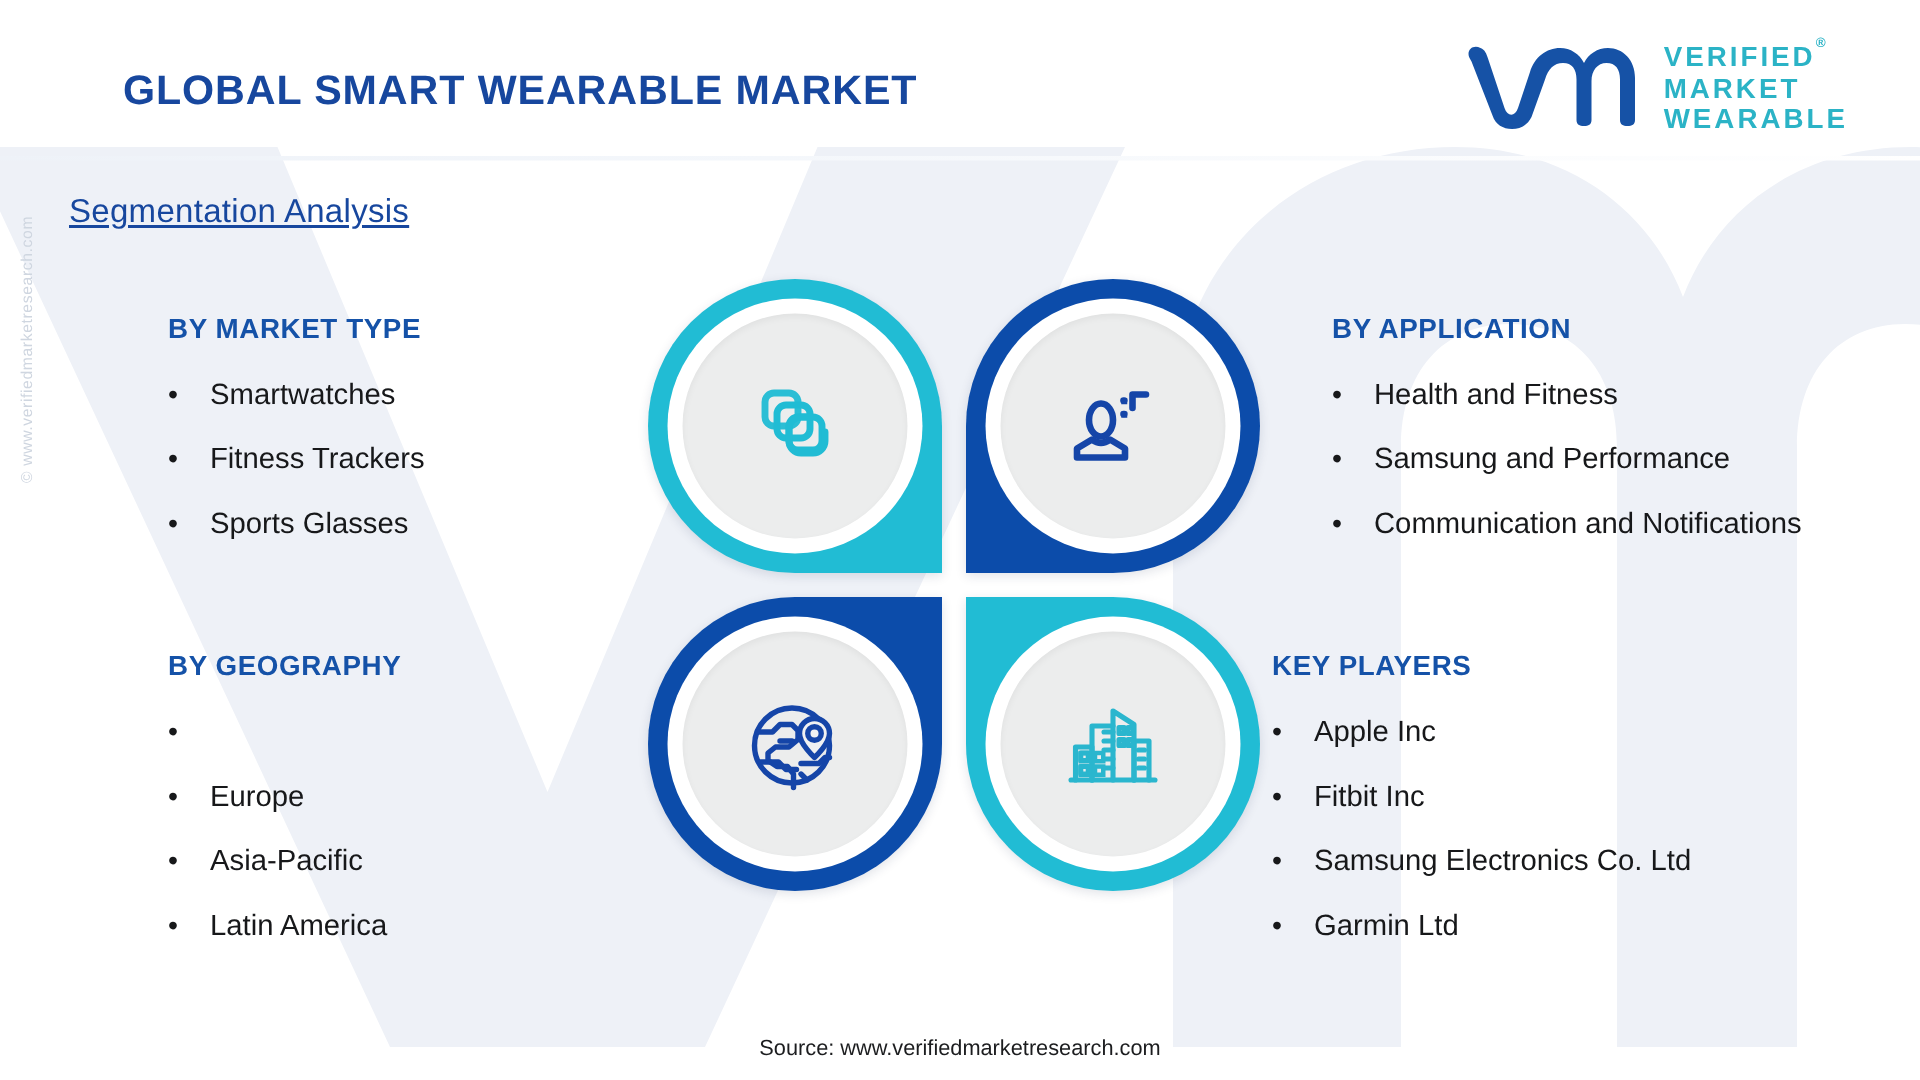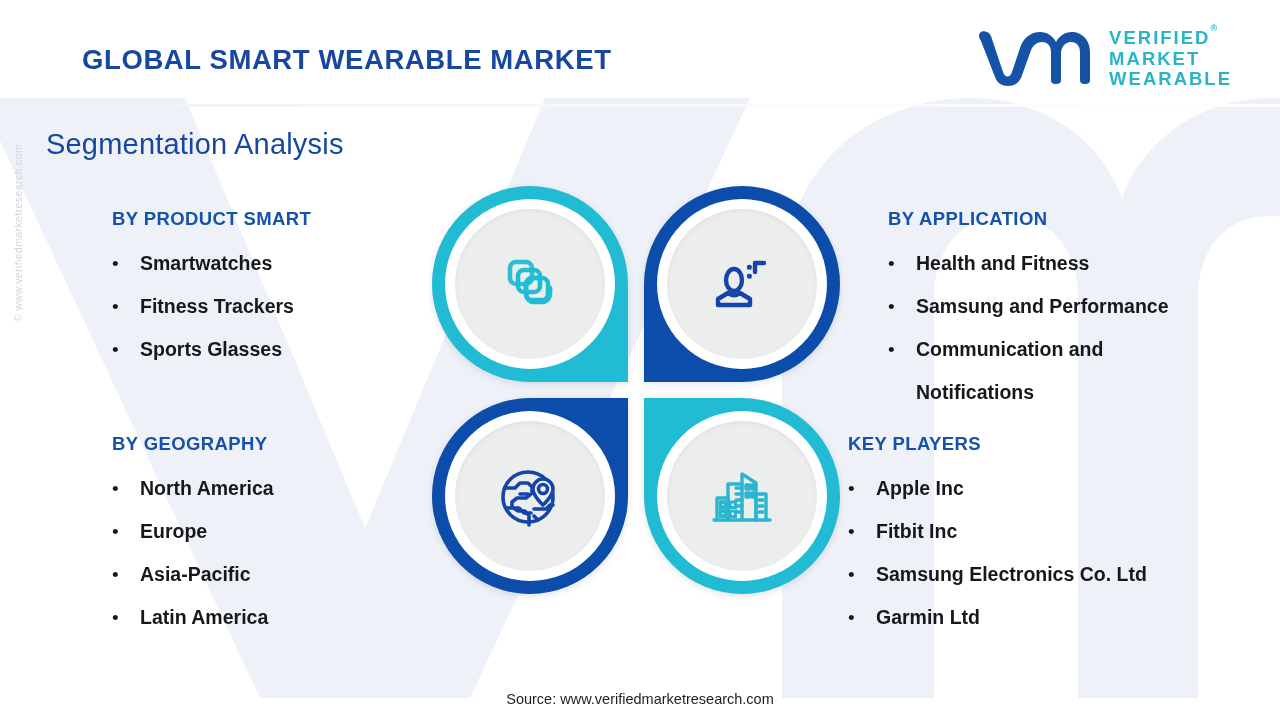--- a/index.html
+++ b/index.html
@@ -93,25 +93,26 @@
     font-size: 9px;
     letter-spacing: 0;
     font-weight: bold;
     color: #2bb3c6;
   }
 
   
   .subtitle {
     position: absolute;
     left: 46px; top: 128px;
-    font-size: 29px;
+    font-size: 22px;
     font-weight: normal;
     color: #17479e;
     letter-spacing: 0.2px;
     z-index: 5;
+    text-decoration: underline;
   }
 
   
   .vwatermark {
     position: absolute;
     left: 12px;
     top: 286px;
     width: 240px;
     transform: rotate(-90deg);
     transform-origin: 18px 18px;
@@ -147,21 +148,20 @@
   .seg-list li .bullet {
     flex: 0 0 auto;
     width: 28px;
     text-align: left;
     font-size: 19px;
     color: #17181a;
     line-height: 43px;
   }
   .seg-list li .txt {
     white-space: normal;
-    font-weight: bold;
   }
   .seg-list li.wrap .txt { max-width: 300px; }
 
   #seg-product   { left: 112px; top: 208px; }
   #seg-geography { left: 112px; top: 433px; }
   #seg-application { left: 888px; top: 208px; }
   #seg-keyplayers  { left: 848px; top: 433px; }
 
   
   .cluster {
@@ -267,21 +267,21 @@
         <div class="logo-line">WEARABLE</div>
       </div>
     </div>
   </div>
 
   <div class="subtitle">Segmentation Analysis</div>
 
   <div class="vwatermark">© www.verifiedmarketresearch.com</div>
 
   <div class="seg" id="seg-product">
-    <div class="seg-title">BY PRODUCT SMART</div>
+    <div class="seg-title">BY MARKET TYPE</div>
     <ul class="seg-list">
       <li>
         <span class="bullet">•</span>
         <span class="txt">Smartwatches</span>
       </li>
       <li>
         <span class="bullet">•</span>
         <span class="txt">Fitness Trackers</span>
       </li>
       <li>
@@ -289,21 +289,20 @@
         <span class="txt">Sports Glasses</span>
       </li>
     </ul>
   </div>
 
   <div class="seg" id="seg-geography">
     <div class="seg-title">BY GEOGRAPHY</div>
     <ul class="seg-list">
       <li>
         <span class="bullet">•</span>
-        <span class="txt">North America</span>
       </li>
       <li>
         <span class="bullet">•</span>
         <span class="txt">Europe</span>
       </li>
       <li>
         <span class="bullet">•</span>
         <span class="txt">Asia-Pacific</span>
       </li>
       <li>

